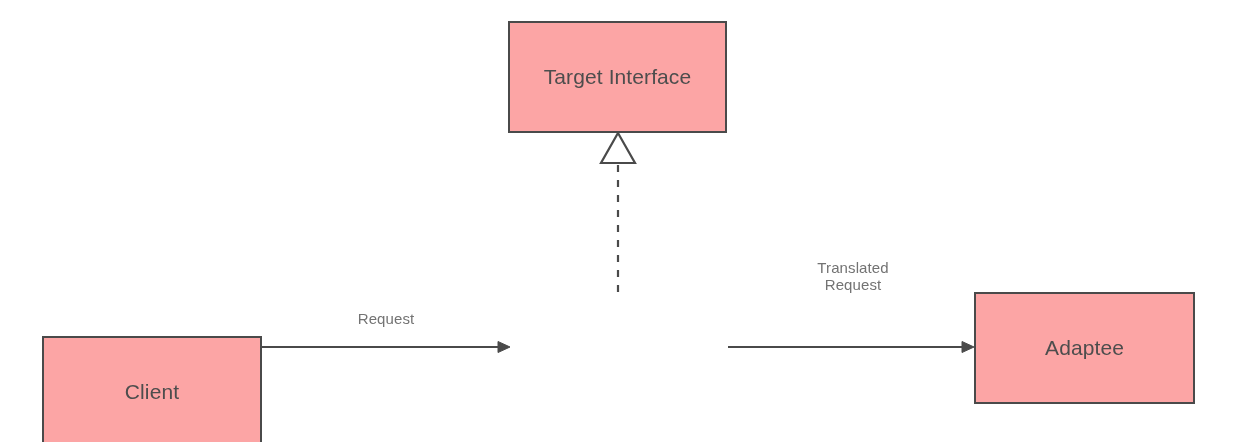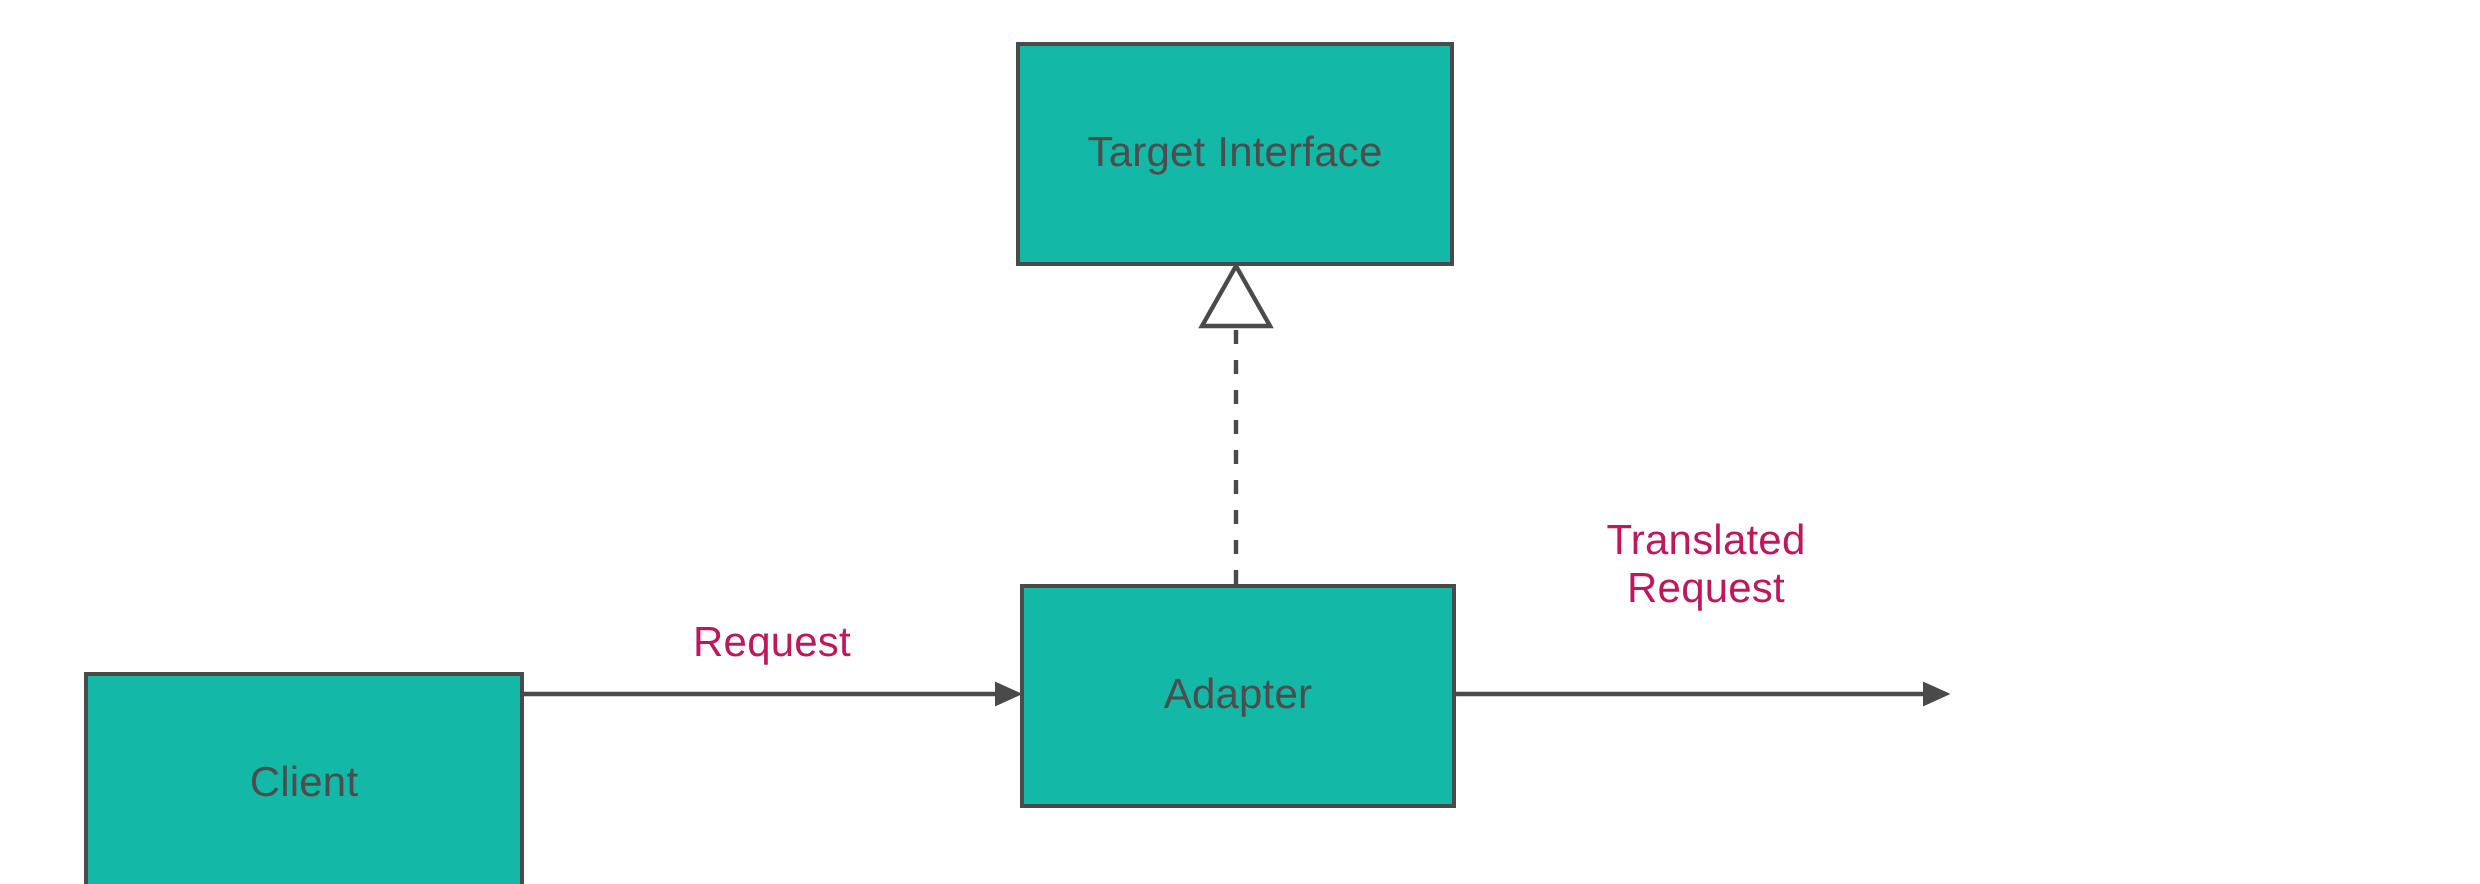--- a/index.html
+++ b/index.html
@@ -14,21 +14,21 @@
     position: relative;
     width: 1240px;
     height: 442px;
     background: #ffffff;
     overflow: hidden;
   }
   .uml-box {
     position: absolute;
     box-sizing: border-box;
     border: 2px solid #4a4a4a;
-    background: #14b8a6;
+    background: #fca5a5;
     display: flex;
     align-items: center;
     justify-content: center;
   }
   .uml-box-label {
     font-size: 21px;
     color: #4d4d4d;
     line-height: 1.1;
     white-space: nowrap;
     letter-spacing: 0.1px;
@@ -61,22 +61,22 @@
   .edge-svg {
     position: absolute;
     left: 0;
     top: 0;
     width: 1240px;
     height: 442px;
     pointer-events: none;
   }
   .edge-label {
     position: absolute;
-    font-size: 21px;
-    color: #be185d;
+    font-size: 15px;
+    color: #737373;
     line-height: 1.15;
     text-align: center;
     white-space: pre-line;
     letter-spacing: 0.1px;
   }
   #label-request {
     left: 286px;
     top: 310px;
     width: 200px;
   }
@@ -110,23 +110,23 @@
   </svg>
 
   <div class="uml-box" id="box-target-interface">
     <span class="uml-box-label">Target Interface</span>
   </div>
 
   <div class="uml-box" id="box-client">
     <span class="uml-box-label">Client</span>
   </div>
 
-  <div class="uml-box" id="box-adapter">
-    <span class="uml-box-label">Adapter</span>
+
+  <div class="uml-box" id="box-adaptee">
+    <span class="uml-box-label">Adaptee</span>
   </div>
-
 
   <div class="edge-label" id="label-request">Request</div>
 
   <div class="edge-label" id="label-translated-request">Translated
 Request</div>
 
 </div>
 
 </body></html>

